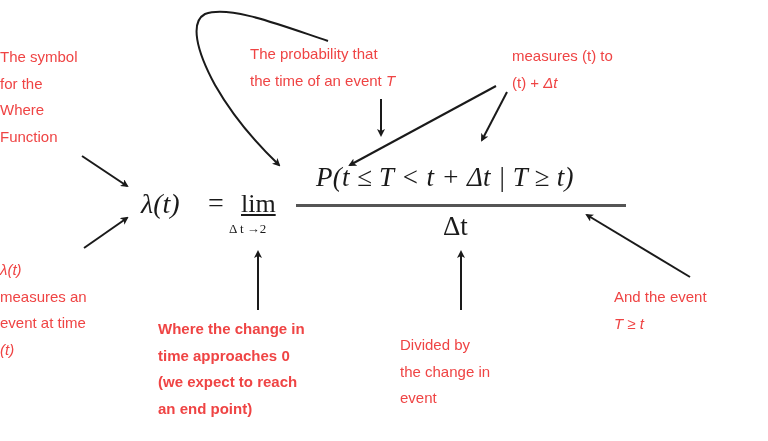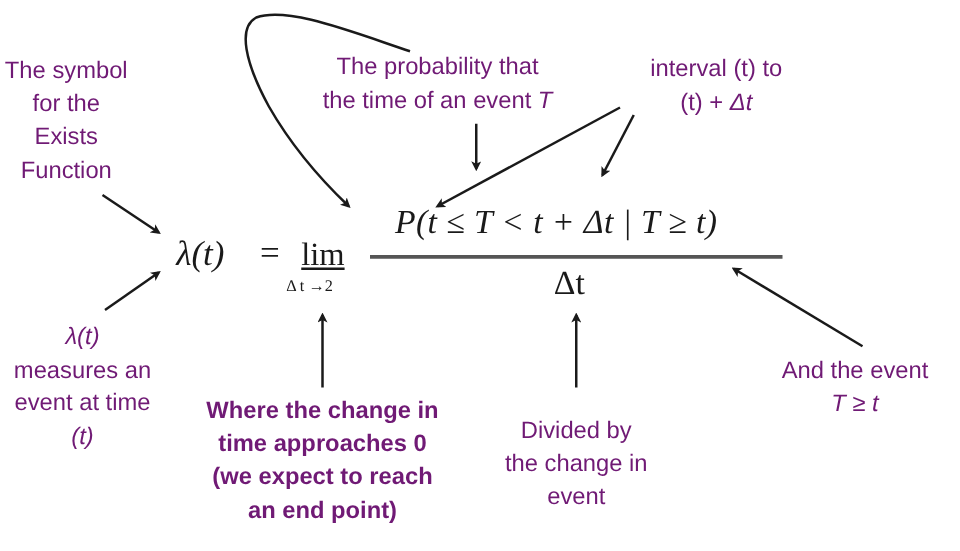--- a/index.html
+++ b/index.html
@@ -1,23 +1,22 @@
 <!DOCTYPE html>
 <html><head>
   <meta charset="utf-8">
   <style>
     html, body { margin: 0; padding: 0; background: #ffffff; }
     body { width: 768px; height: 441px; position: relative; overflow: hidden; }
     .label {
       position: absolute;
       font-family: "Liberation Sans", "DejaVu Sans", sans-serif;
-      font-size: 19px;
+      font-size: 15px;
       line-height: 26.5px;
-      color: #701a75;
-      text-align: center;
+      color: #ef4444;
       white-space: nowrap;
     }
     .label .line { display: block; }
     .it { font-style: italic; }
     .math {
       position: absolute;
       font-family: "Liberation Serif", "DejaVu Serif", serif;
       color: #1a1a1a;
       white-space: nowrap;
     }
@@ -54,31 +53,31 @@
   <line x1="258" y1="310" x2="258" y2="252" stroke="#1a1a1a" stroke-width="2" marker-end="url(#ah)"></line>
 
   <line x1="461" y1="310" x2="461" y2="252" stroke="#1a1a1a" stroke-width="2" marker-end="url(#ah)"></line>
 
   <line x1="690" y1="277" x2="587" y2="215" stroke="#1a1a1a" stroke-width="2" marker-end="url(#ah)"></line>
 </svg>
 
 <div class="label" style="left:0px; top:44px; width:106px;">
   <span class="line">The symbol</span>
   <span class="line">for the</span>
-  <span class="line">Exists</span>
+  <span class="line">Where</span>
   <span class="line">Function</span>
 </div>
 
 <div class="label" style="left:250px; top:41px; width:200px;">
   <span class="line">The probability that</span>
   <span class="line"><span>the time of an event </span><span class="it">T</span></span>
 </div>
 
 <div class="label" style="left:512px; top:43px; width:122px;">
-  <span class="line">interval (t) to</span>
+  <span class="line">measures (t) to</span>
   <span class="line"><span>(t) + </span><span class="it">Δt</span></span>
 </div>
 
 <div class="label" style="left:0px; top:257px; width:132px;">
   <span class="line it">λ(t)</span>
   <span class="line">measures an</span>
   <span class="line">event at time</span>
   <span class="line it">(t)</span>
 </div>
 

